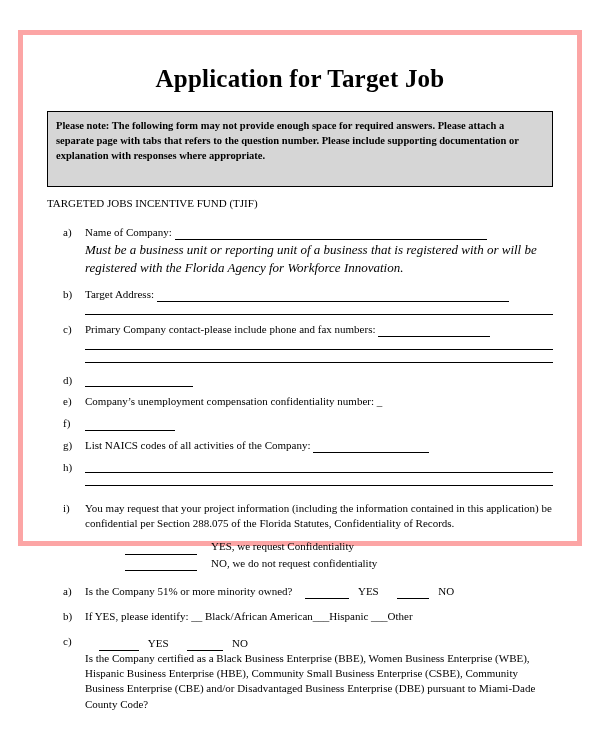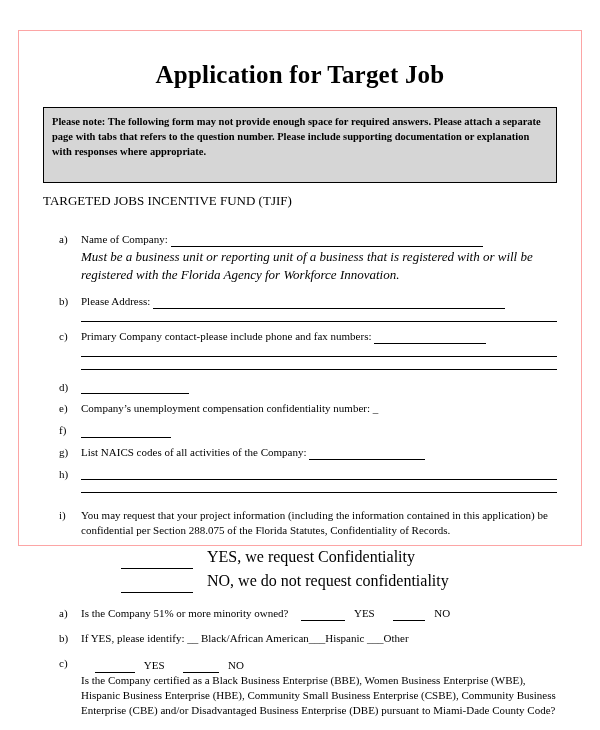--- a/index.html
+++ b/index.html
@@ -13,21 +13,21 @@
     font-family: "Liberation Serif", serif;
     color: #000000;
     position: relative;
   }
   .page {
     position: absolute;
     left: 18px;
     top: 30px;
     width: 564px;
     height: 516px;
-    border: 1px solid #fca5a5;
+    border: 5px solid #fca5a5;
     box-sizing: border-box;
     background: #ffffff;
   }
   .inner {
     padding: 22px 24px 10px 24px;
   }
   .doc-title {
     text-align: center;
     font-size: 25px;
     font-weight: bold;
@@ -38,22 +38,22 @@
   .notice {
     border: 1px solid #000;
     background: #d6d6d6;
     padding: 6px 8px 22px 8px;
     font-size: 10.5px;
     font-weight: bold;
     line-height: 1.45;
     margin-bottom: 10px;
   }
   .section-head {
-    font-size: 13px;
-    margin: 4px 0 23px 0;
+    font-size: 11px;
+    margin: 4px 0 16px 0;
   }
   .item {
     display: flex;
     align-items: flex-start;
     margin-bottom: 2px;
     font-size: 11px;
     line-height: 1.35;
   }
   .marker {
     width: 22px;
@@ -82,21 +82,21 @@
   }
   .italic {
     font-style: italic;
     font-size: 13px;
     line-height: 1.4;
     display: block;
     margin-top: 1px;
   }
   .conf-block {
     margin-left: 78px;
-    font-size: 16px;
+    font-size: 11px;
     line-height: 1.5;
   }
   .conf-row {
     display: flex;
     align-items: flex-end;
   }
   .conf-line {
     display: inline-block;
     width: 72px;
     border-bottom: 1px solid #000;
@@ -124,21 +124,21 @@
         <span class="line" style="width:312px"></span>
         <span class="italic">Must be a business unit or reporting unit of a business that is registered with or will be registered with the Florida Agency for Workforce Innovation.</span>
       </span>
     </div>
 
     <div class="row-gap"></div>
 
     <div class="item">
       <span class="marker">b)</span>
       <span class="body">
-        <span>Please Address:</span>
+        <span>Target Address:</span>
         <span class="line" style="width:352px"></span>
         <span class="fullline"></span>
       </span>
     </div>
 
     <div class="row-gap-sm"></div>
 
     <div class="item">
       <span class="marker">c)</span>
       <span class="body">

